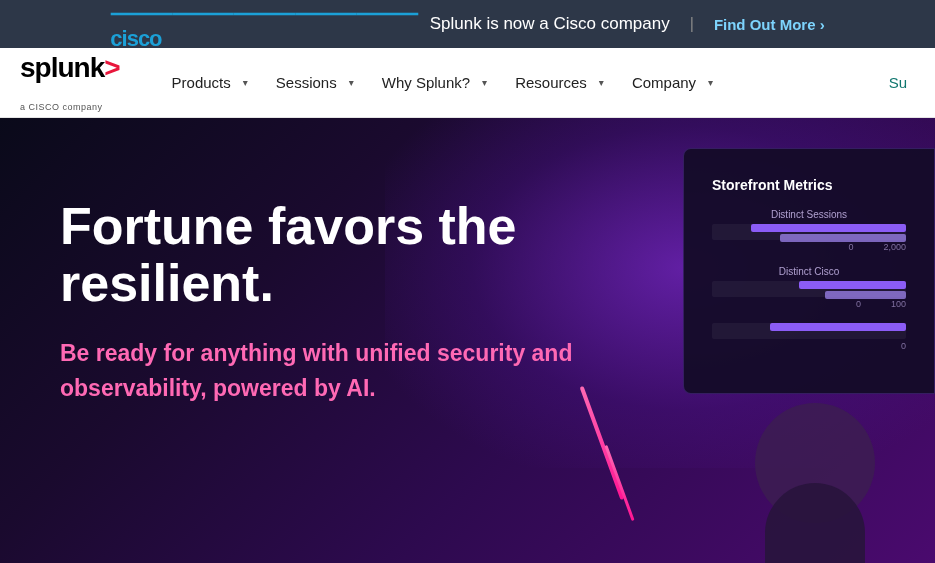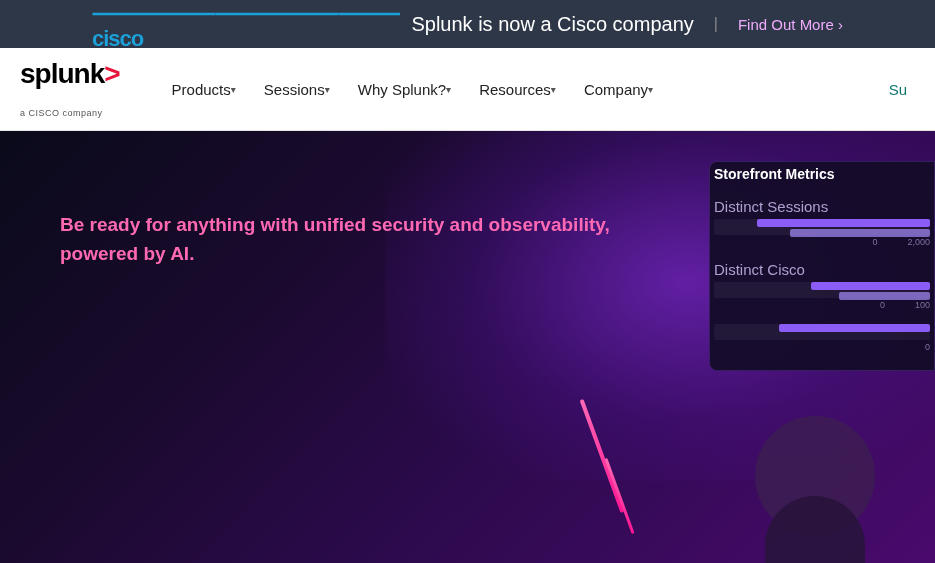--- a/index.html
+++ b/index.html
@@ -20,41 +20,41 @@
       align-items: center;
     }
     .cisco-logo-icon {
       color: #1ba0d7;
       font-size: 22px;
       font-weight: bold;
       letter-spacing: -1px;
     }
     .banner-text {
       color: #ffffff;
-      font-size: 20px;
+      font-size: 17px;
     }
     .banner-divider {
       color: #888;
       margin: 0 8px;
     }
     .banner-link {
-      color: #f0abfc;
+      color: #7dd3fc;
       font-size: 15px;
-      font-weight: normal;
+      font-weight: bold;
       text-decoration: none;
       cursor: pointer;
     }
 
     
     .nav-bar {
       background: #ffffff;
       display: flex;
       align-items: center;
       padding: 0 20px;
-      height: 83px;
+      height: 70px;
       border-bottom: 1px solid #e5e5e5;
       position: relative;
       z-index: 10;
     }
     .splunk-logo {
       display: flex;
       flex-direction: column;
       margin-right: 40px;
     }
     .splunk-logo-text {
@@ -75,21 +75,21 @@
     }
     .nav-items {
       display: flex;
       gap: 4px;
       align-items: center;
       flex: 1;
     }
     .nav-item {
       display: flex;
       align-items: center;
-      gap: 0;
+      gap: 12px;
       padding: 8px 12px;
       font-size: 15px;
       color: #222;
       cursor: pointer;
       border-radius: 4px;
       font-weight: 500;
     }
     .nav-chevron {
       font-size: 10px;
       color: #555;
@@ -130,21 +130,21 @@
       max-width: 560px;
     }
     .hero-title {
       font-size: 52px;
       font-weight: 900;
       color: #ffffff;
       line-height: 1.1;
       margin-bottom: 24px;
     }
     .hero-subtitle {
-      font-size: 19px;
+      font-size: 23px;
       color: #e0d0ff;
       line-height: 1.5;
       font-weight: 600;
     }
     .hero-subtitle span {
       color: #ff69b4;
     }
 
     
     .pink-accent {
@@ -166,39 +166,39 @@
       background: linear-gradient(to bottom, #ff69b4, #ff1493);
       transform: rotate(-20deg);
       border-radius: 2px;
     }
 
     
     .metrics-card {
       position: absolute;
       top: 30px;
       right: 0;
-      width: 226px;
+      width: 252px;
       background: rgba(20, 12, 40, 0.95);
       border-radius: 8px 0 0 8px;
-      padding: 4px;
+      padding: 28px;
       border: 1px solid rgba(100, 60, 180, 0.4);
     }
     .metrics-title {
       color: #ffffff;
       font-size: 14px;
       font-weight: 700;
       margin-bottom: 16px;
     }
     .metric-row {
       margin-bottom: 14px;
     }
     .metric-label {
       color: #b0a0d0;
-      font-size: 15px;
-      text-align: left;
+      font-size: 10px;
+      text-align: center;
       margin-bottom: 4px;
     }
     .metric-bar-container {
       position: relative;
       height: 16px;
       background: rgba(255,255,255,0.05);
       border-radius: 2px;
     }
     .metric-bar {
       height: 8px;
@@ -309,20 +309,21 @@
       <span>Company</span>
       <span class="nav-chevron">▾</span>
     </div>
   </div>
   <div class="nav-search">Su</div>
 </nav>
 
 <section class="hero">
 
   <div class="hero-content">
+    <h1 class="hero-title">Fortune favors the resilient.</h1>
     <p class="hero-subtitle">
       <span>Be ready for anything with unified security and observability, powered by AI.</span>
     </p>
   </div>
 
   <div class="pink-accent"></div>
   <div class="pink-accent2"></div>
 
   <div class="metrics-card">
     <div class="metrics-title">Storefront Metrics</div>

